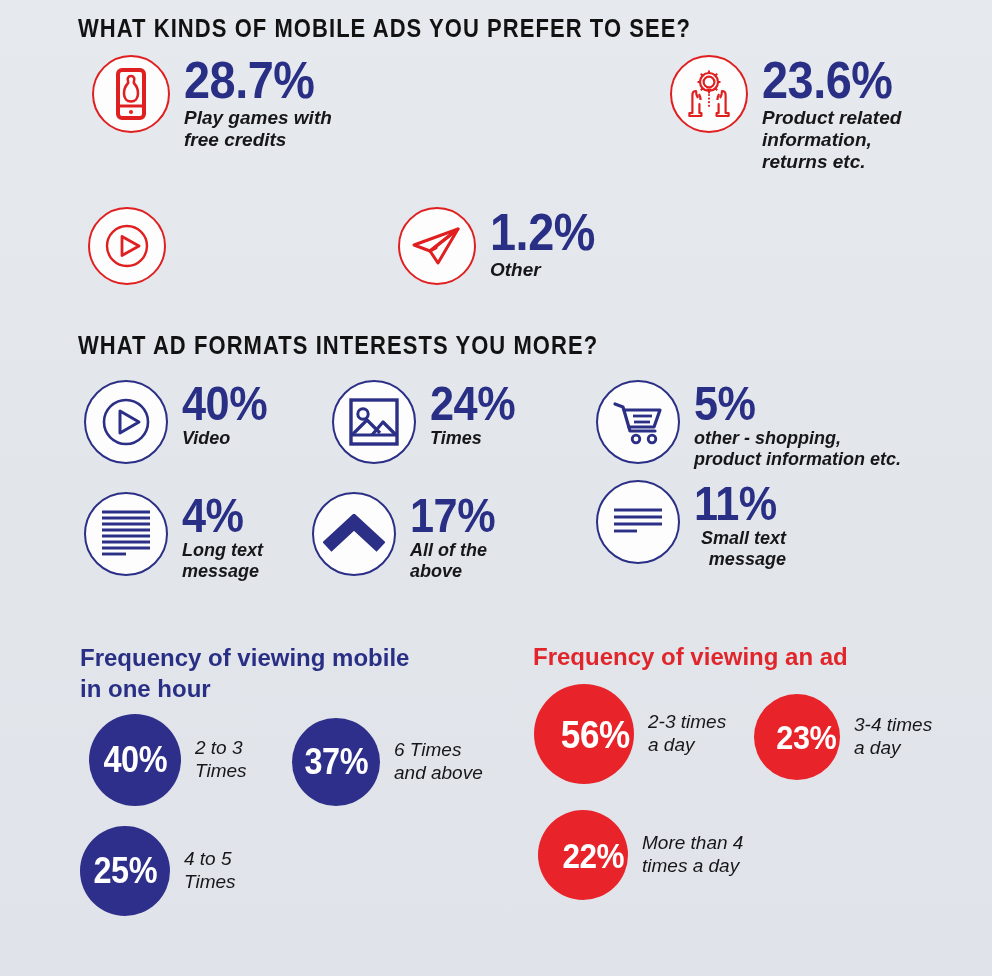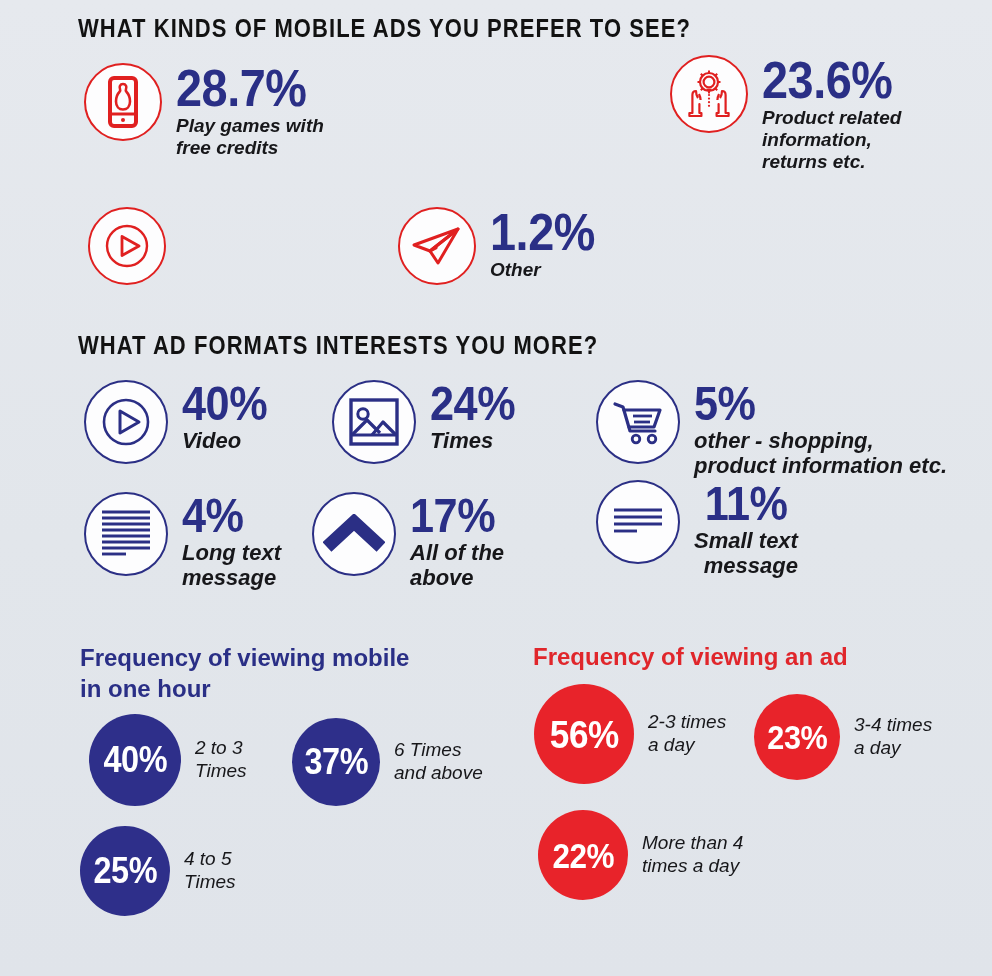--- a/index.html
+++ b/index.html
@@ -61,42 +61,42 @@
   }
 
   
   .s1 .circ { width: 78px; height: 78px; }
   .s1 .pct  { font-size: 52px; }
   .s1 .lbl  { font-size: 19px; }
 
   
   .s2 .circ { width: 84px; height: 84px; }
   .s2 .pct  { font-size: 48px; }
-  .s2 .lbl  { font-size: 22px; }
+  .s2 .lbl  { font-size: 18px; }
 
   
   .bhead {
     position: absolute;
     font-family: "Liberation Sans", sans-serif;
     font-weight: bold;
     font-size: 24px;
     line-height: 1.3;
     white-space: pre-line;
   }
   .bhead.navy { color: #2a2f86; }
   .bhead.red  { color: #e0262b; }
 
   .bstat { position: absolute; display: flex; align-items: center; }
   .bcirc {
     border-radius: 50%;
     flex: 0 0 auto;
     display: flex; align-items: center; justify-content: center;
   }
   .bcirc.navy { background: #2e2f8a; }
-  .bcirc.red  { background: #e8232a; }
+  .bcirc.red  { background: #e8232a; justify-content: flex-end; }
   .bpct {
     font-family: "Liberation Sans Narrow", "Liberation Sans", sans-serif;
     font-weight: bold;
     color: #ffffff;
     font-size: 36px;
     letter-spacing: -0.5px;
     transform: scaleX(0.9);
     line-height: 1;
   }
   .blbl {
@@ -112,21 +112,21 @@
 
   svg { display: block; }
 </style>
 </head>
 <body>
 
 <div class="page">
 
   <div class="sec-head" style="left:78px; top:14px;">WHAT KINDS OF MOBILE ADS YOU PREFER TO SEE?</div>
 
-  <div class="stat s1" style="left:84px; top:55px;margin-top:8px;">
+  <div class="stat s1" style="left:92px; top:55px;">
     <div class="circ outline-red">
       <svg width="50" height="56" viewBox="0 0 50 56">
         <rect x="12" y="4" width="26" height="48" rx="4" fill="none" stroke="#e02020" stroke-width="4"></rect>
         <line x1="13" y1="40" x2="37" y2="40" stroke="#e02020" stroke-width="3"></line>
         <circle cx="25" cy="46" r="2" fill="#e02020"></circle>
         <path d="M25 10 c-3 0 -4 3 -3 5 c0.6 1.4 0.4 2 -0.6 3 c-2.4 2.4 -3.4 6 -3.4 9.5 c0 5 3 8 7 8 s7 -3 7 -8 c0 -3.5 -1 -7.1 -3.4 -9.5 c-1 -1 -1.2 -1.6 -0.6 -3 c1 -2 0 -5 -3 -5 z" fill="none" stroke="#e02020" stroke-width="2.6"></path>
       </svg>
     </div>
     <div class="txtcol">
       <div class="pct">28.7%</div>

